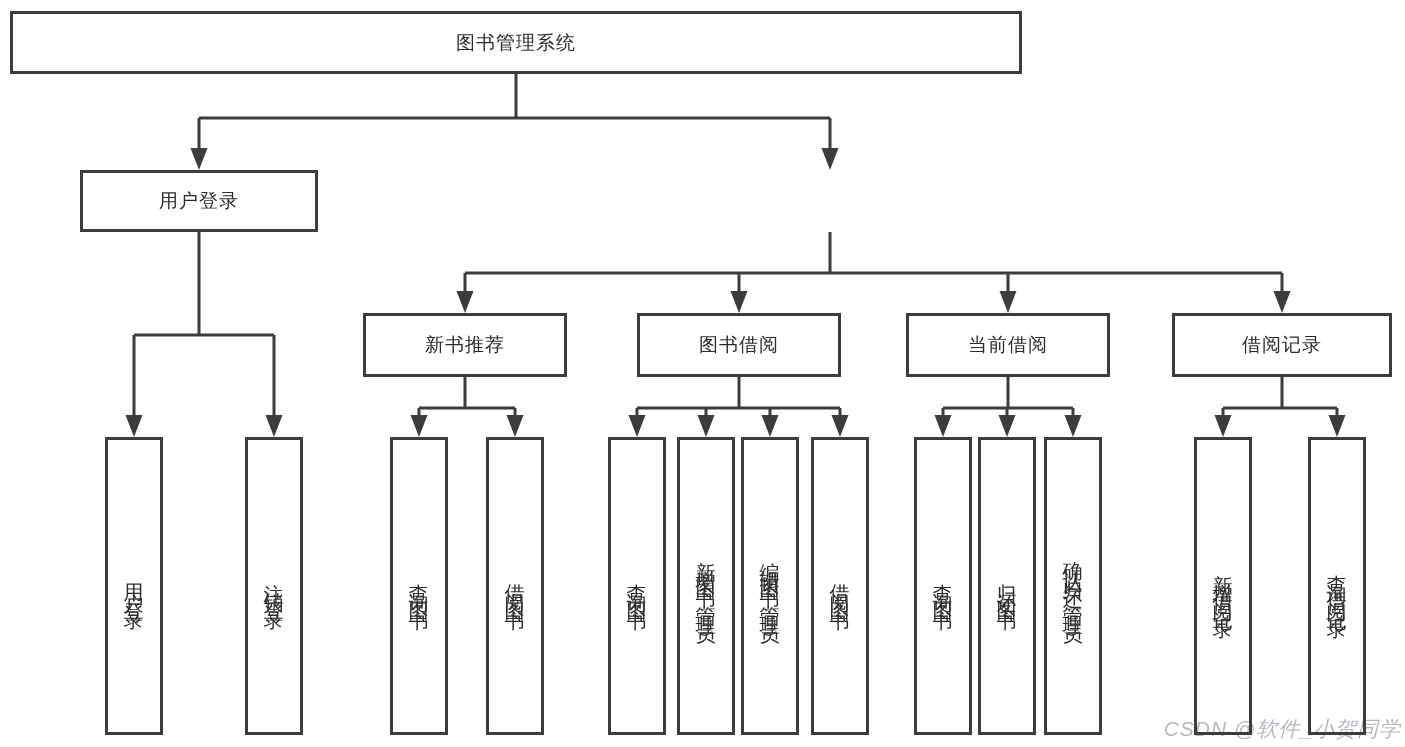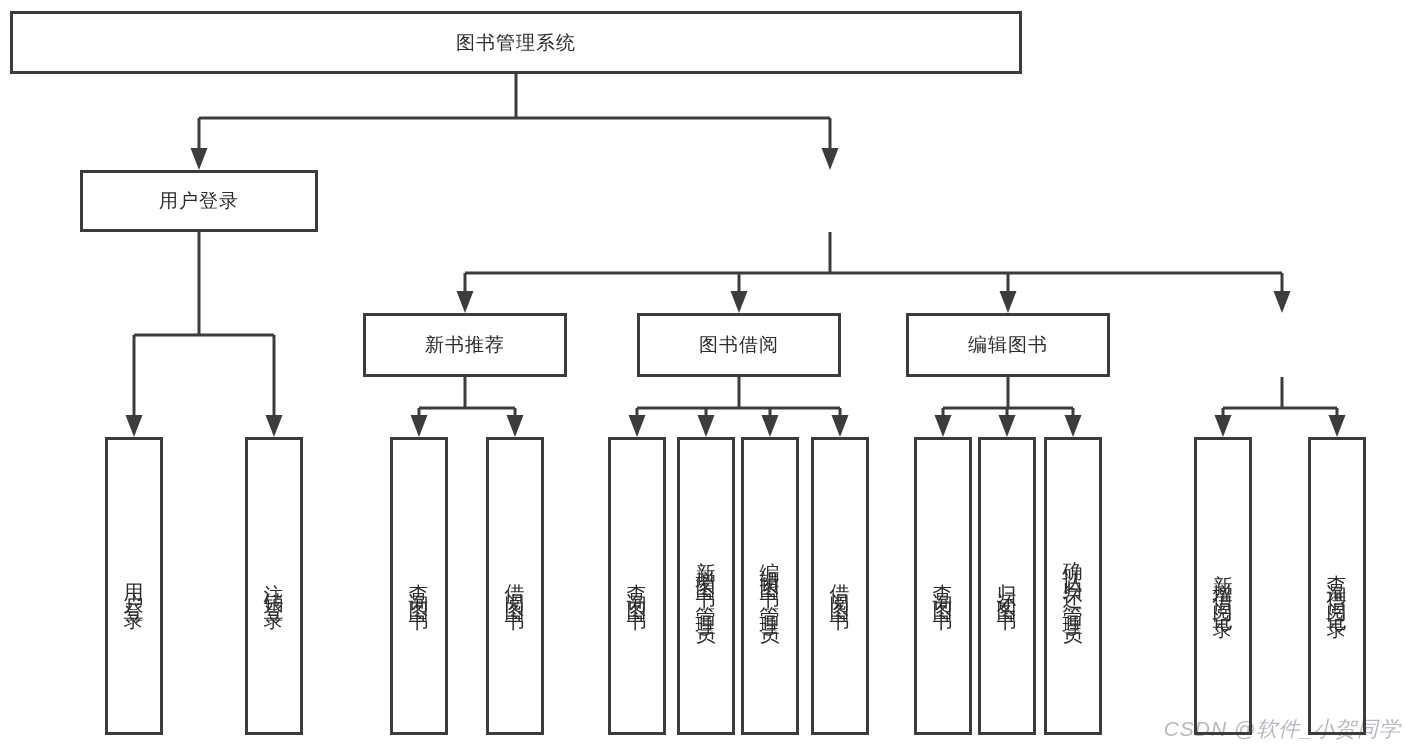--- a/index.html
+++ b/index.html
@@ -107,21 +107,24 @@
     <span>用户登录</span>
   </div>
 
   <div class="node" style="left:363px;top:313px;width:204px;height:64px;">
     <span>新书推荐</span>
   </div>
   <div class="node" style="left:637px;top:313px;width:204px;height:64px;">
     <span>图书借阅</span>
   </div>
   <div class="node" style="left:906px;top:313px;width:204px;height:64px;">
-    <span>编辑图书</span>
+    <span>当前借阅</span>
+  </div>
+  <div class="node" style="left:1172px;top:313px;width:220px;height:64px;">
+    <span>借阅记录</span>
   </div>
 
   <div class="leaf" style="left:105px;">
     <span>用户登录</span>
   </div>
   <div class="leaf" style="left:245px;">
     <span>注销登录</span>
   </div>
 
   <div class="leaf" style="left:390px;">

